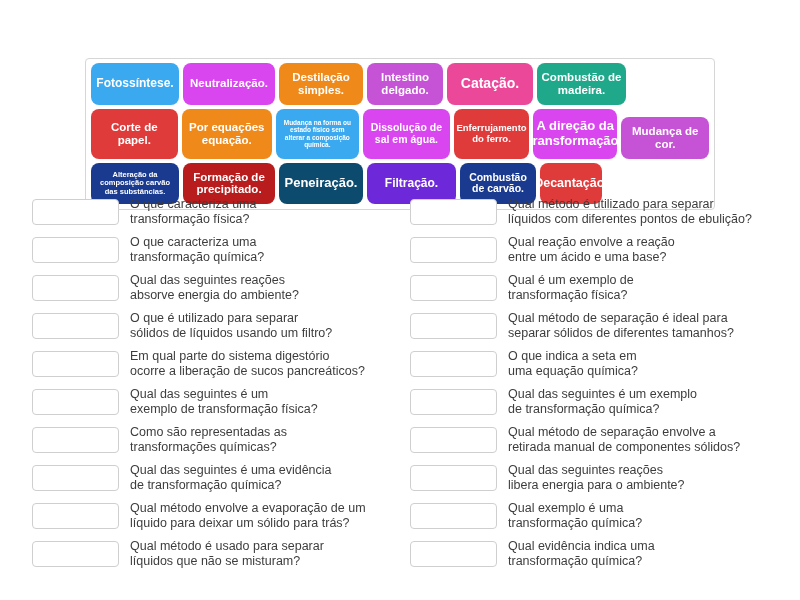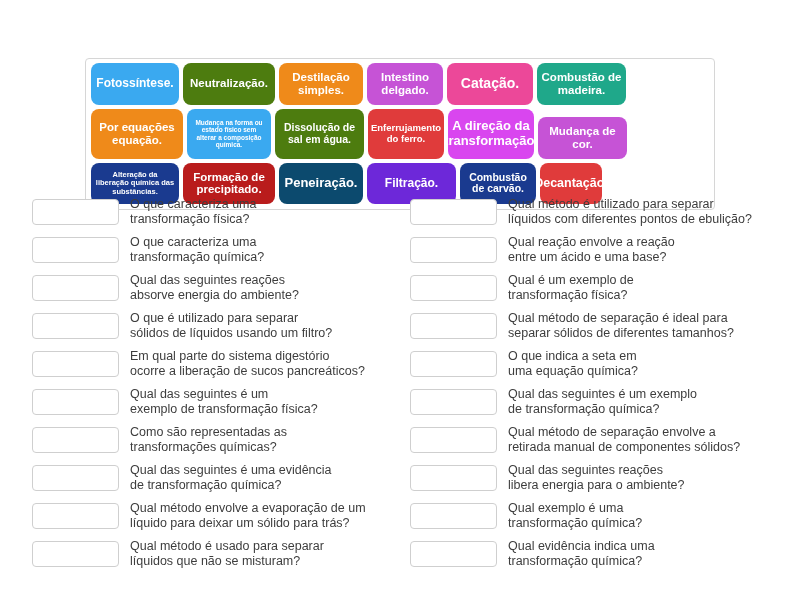--- a/index.html
+++ b/index.html
@@ -90,36 +90,37 @@
   }
 </style>
 </head>
 <body>
 
 <div id="app">
 
   <div id="tile-bank">
       <div class="tile-row">
         <div class="tile" style="background: rgb(58, 169, 240); width: 88px; font-size: 12px;">Fotossíntese.</div>
-        <div class="tile" style="background: #4d7c0f; width: 92px; font-size: 11.5px;">Neutralização.</div>
+        <div class="tile" style="background: #d946ef; width: 92px; font-size: 11.5px;">Neutralização.</div>
         <div class="tile" style="background: rgb(239, 138, 26); width: 84px; font-size: 11.5px;">Destilação simples.</div>
         <div class="tile" style="background: rgb(198, 83, 214); width: 76px; font-size: 11.5px;">Intestino delgado.</div>
         <div class="tile" style="background: #ec4899; width: 86px; font-size: 14px;">Catação.</div>
         <div class="tile" style="background: rgb(31, 168, 138); width: 89px; font-size: 11.5px;">Combustão de madeira.</div>
       </div>
       <div class="tile-row">
+        <div class="tile" style="background: rgb(224, 59, 59); width: 88px; font-size: 11.5px;">Corte de papel.</div>
         <div class="tile" style="background: rgb(239, 138, 26); width: 92px; font-size: 11.5px;">Por equações equação.</div>
         <div class="tile" style="background: rgb(58, 169, 240); width: 84px; font-size: 6.5px;">Mudança na forma ou estado físico sem alterar a composição química.</div>
-        <div class="tile" style="background: #4d7c0f; width: 89px; font-size: 10.5px;">Dissolução de sal em água.</div>
+        <div class="tile" style="background: #d946ef; width: 89px; font-size: 10.5px;">Dissolução de sal em água.</div>
         <div class="tile" style="background: rgb(224, 59, 59); width: 76px; font-size: 9.5px;">Enferrujamento do ferro.</div>
         <div class="tile" style="background: #d946ef; width: 86px; font-size: 13px;">A direção da transformação.</div>
         <div class="tile" style="background: rgb(198, 83, 214); width: 89px; font-size: 11.5px; margin-top: 8px;">Mudança de cor.</div>
       </div>
       <div class="tile-row">
-        <div class="tile" style="background: rgb(26, 58, 143); width: 88px; font-size: 7.5px;">Alteração da liberação química das substâncias.</div>
+        <div class="tile" style="background: rgb(26, 58, 143); width: 88px; font-size: 7.5px;">Alteração da composição carvão das substâncias.</div>
         <div class="tile" style="background: #b91c1c; width: 92px; font-size: 11.5px;">Formação de precipitado.</div>
         <div class="tile" style="background: #0c4a6e; width: 84px; font-size: 13px;">Peneiração.</div>
         <div class="tile" style="background: #6d28d9; width: 89px; font-size: 12px;">Filtração.</div>
         <div class="tile" style="background: rgb(26, 58, 143); width: 76px; font-size: 10.5px;">Combustão de carvão.</div>
         <div class="tile" style="background: rgb(224, 59, 59); width: 62px; font-size: 12.5px;">Decantação.</div>
       </div>
     </div>
 
   <div class="columns">
     <div class="col left">

